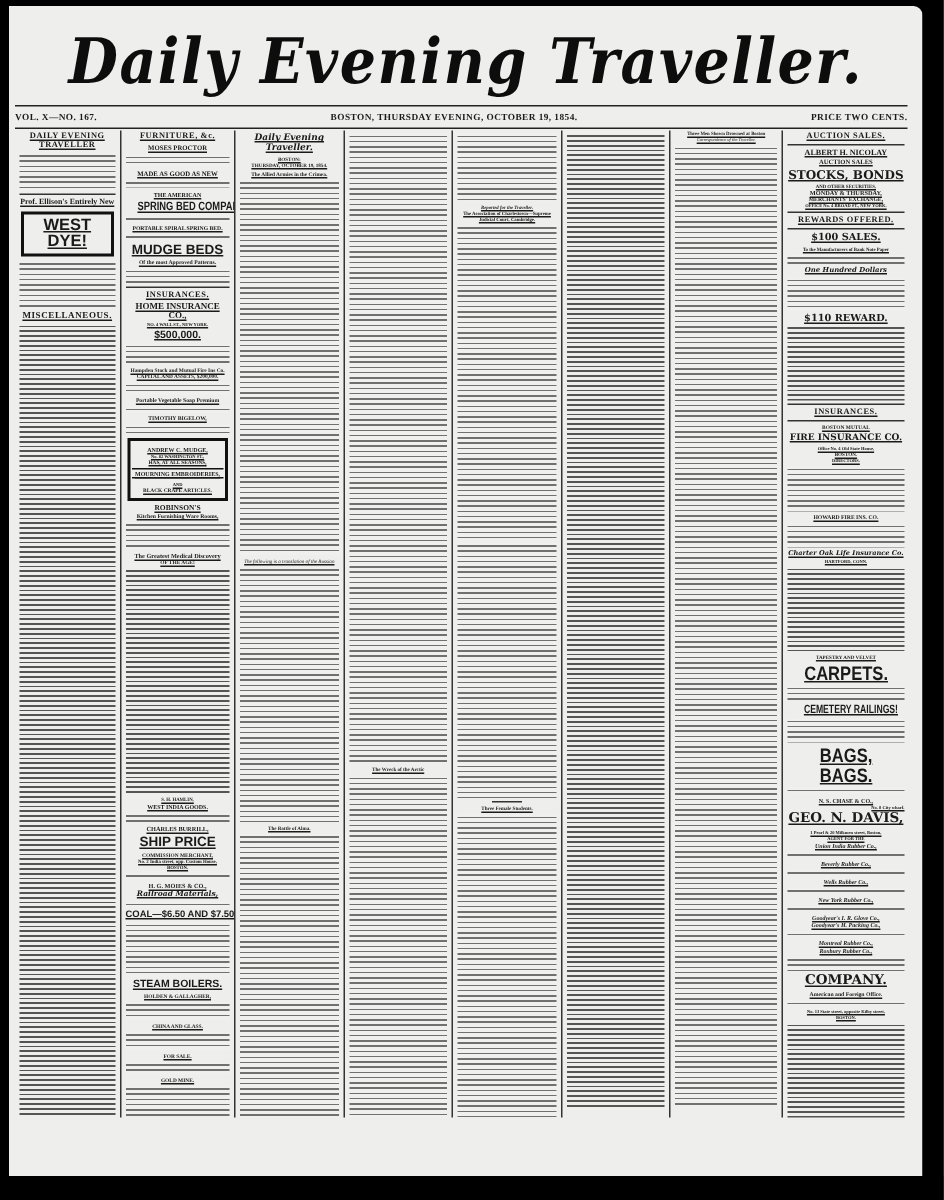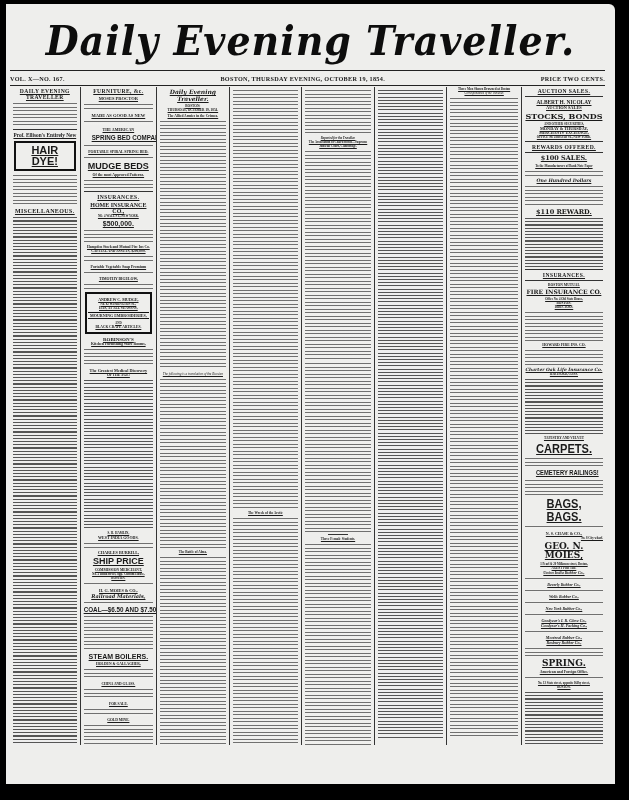--- a/index.html
+++ b/index.html
@@ -39,21 +39,21 @@
   </div>
   <div class="rule" style="top:81px"></div>
 
   <div class="cols">
 
     <div class="col c1">
       <div class="hd">DAILY EVENING TRAVELLER</div>
       <div class="fill blk" style="height:25px"></div>
       <div class="sep"></div>
       <div class="small" style="font-size:5.3px">Prof. Ellison's Entirely New</div>
-      <div class="box big" style="font-size:11px">HAIR DYE!</div>
+      <div class="box big" style="font-size:11px">WEST DYE!</div>
       <div class="fill blk" style="height:32px"></div>
       <div class="hd" style="font-size:6px">MISCELLANEOUS.</div>
       <div class="fill-dense blk" style="height:545px"></div>
     </div>
 
     <div class="col c2">
       <div class="hd">FURNITURE, &amp;c.</div>
       <div class="small">MOSES PROCTOR</div>
       <div class="fill blk" style="height:8px"></div>
       <div class="small">MADE AS GOOD AS NEW</div>
@@ -193,38 +193,38 @@
       <div class="fill-dense blk" style="height:56px"></div>
       <div class="small" style="font-size:3.4px">TAPESTRY AND VELVET</div>
       <div class="big" style="font-size:13px;transform:scaleX(.85)">CARPETS.</div>
       <div class="fill blk" style="height:10px"></div>
       <div class="big" style="font-size:8px;transform:scaleX(.72);white-space:nowrap">CEMETERY RAILINGS!</div>
       <div class="fill blk" style="height:16px"></div>
       <div class="big" style="font-size:13px;transform:scaleX(.85)">BAGS, BAGS.</div>
       <div class="fill blk" style="height:4px"></div>
       <div class="small" style="font-size:4px">N. S. CHASE &amp; CO.,</div>
       <div class="small" style="font-size:3px;text-align:right">No. 8 City wharf.</div>
-      <div class="big" style="font-size:9px;font-family:'DejaVu Serif',serif">GEO. N. MOIES,</div>
+      <div class="big" style="font-size:9px;font-family:'DejaVu Serif',serif">GEO. N. DAVIS,</div>
       <div class="small" style="font-size:3px">1 Pearl &amp; 20 Milkmen street, Boston,</div>
       <div class="small" style="font-size:3px">AGENT FOR THE</div>
       <div class="small" style="font-size:4px;font-style:italic">Union India Rubber Co.,</div>
       <div class="fill blk" style="height:3px"></div>
       <div class="small" style="font-size:4px;font-style:italic">Beverly Rubber Co.,</div>
       <div class="fill blk" style="height:3px"></div>
       <div class="small" style="font-size:4px;font-style:italic">Wells Rubber Co.,</div>
       <div class="fill blk" style="height:3px"></div>
       <div class="small" style="font-size:4px;font-style:italic">New York Rubber Co.,</div>
       <div class="fill blk" style="height:3px"></div>
       <div class="small" style="font-size:4px;font-style:italic">Goodyear's I. R. Glove Co.,</div>
       <div class="small" style="font-size:4px;font-style:italic">Goodyear's H. Packing Co.,</div>
       <div class="fill blk" style="height:3px"></div>
       <div class="small" style="font-size:4px;font-style:italic">Montreal Rubber Co.,</div>
       <div class="small" style="font-size:4px;font-style:italic">Roxbury Rubber Co.,</div>
       <div class="fill blk" style="height:10px"></div>
-      <div class="big" style="font-size:9px;font-family:'DejaVu Serif',serif">SPRING.</div>
+      <div class="big" style="font-size:9px;font-family:'DejaVu Serif',serif">COMPANY.</div>
       <div class="small" style="font-size:3.8px">American and Foreign Office.</div>
       <div class="fill blk" style="height:3px"></div>
       <div class="small" style="font-size:3px">No. 13 State street, opposite Kilby street,</div>
       <div class="small" style="font-size:3px">BOSTON.</div>
       <div class="fill-dense blk" style="height:80px"></div>
     </div>
 
   </div>
 </div>
 

